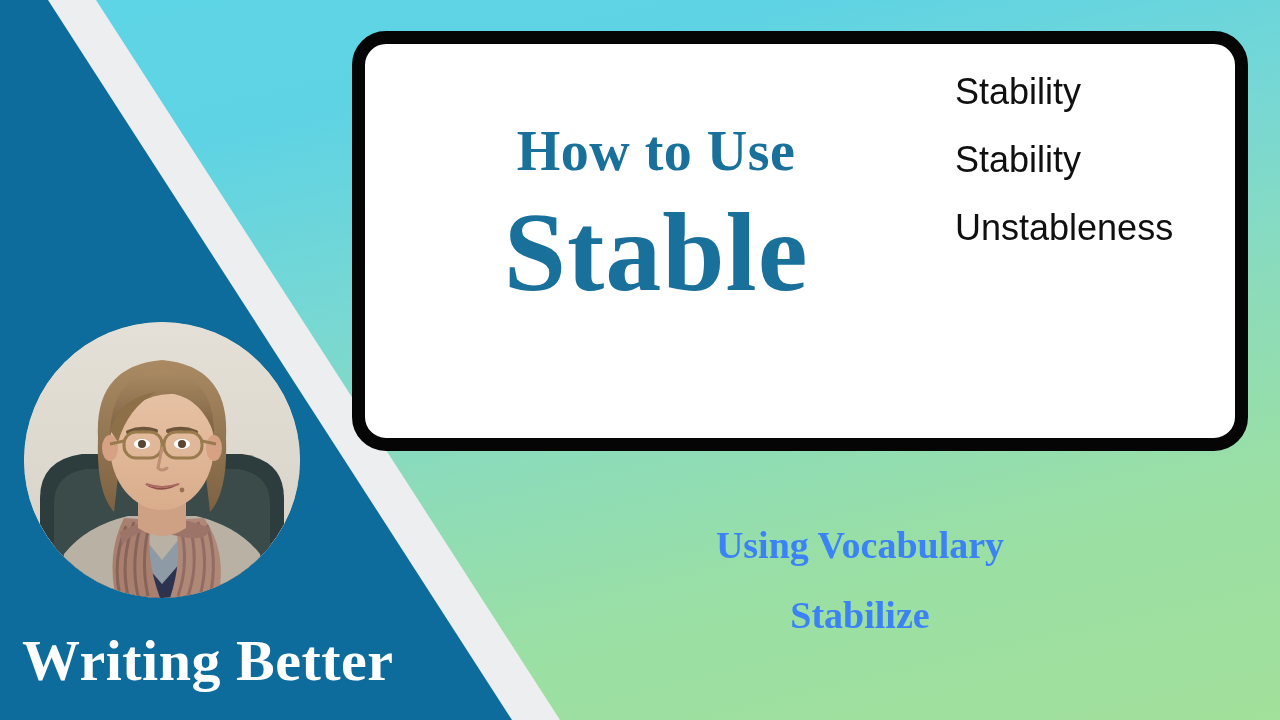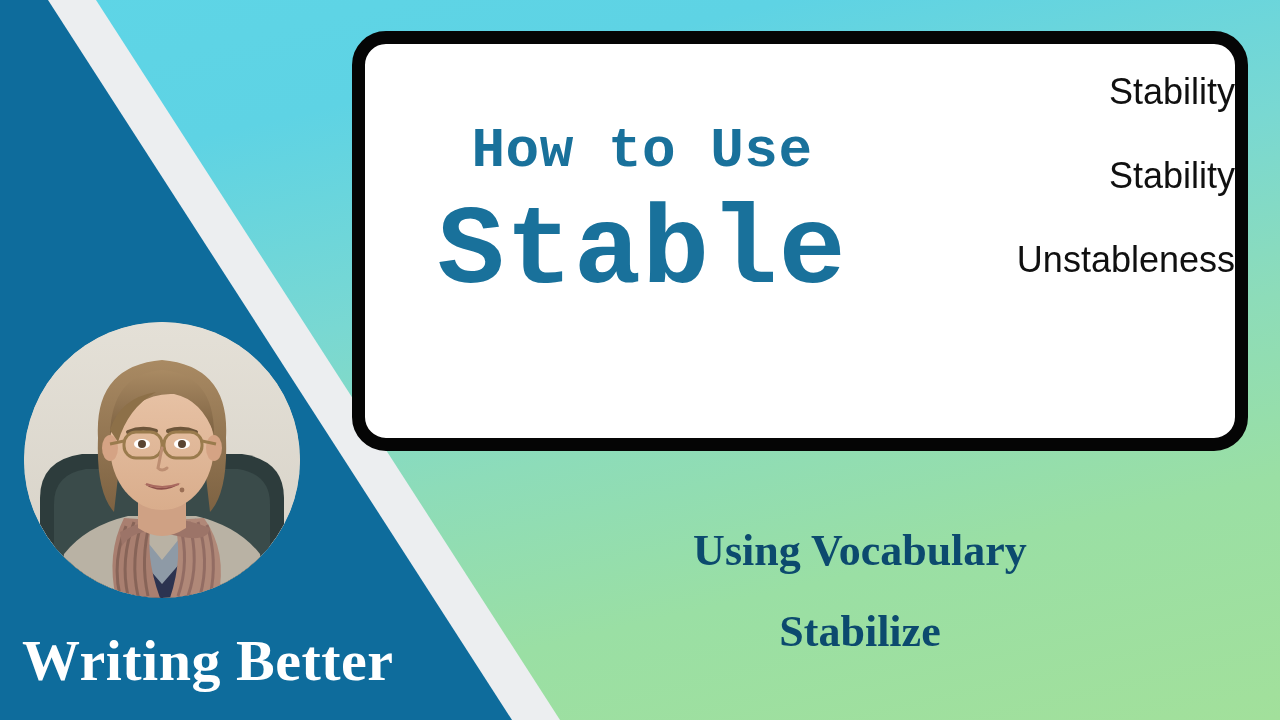--- a/index.html
+++ b/index.html
@@ -86,25 +86,25 @@
   }
 
   .card-inner {
     position: relative;
     width: 100%;
     height: 100%;
   }
 
   .title-block {
     position: absolute;
-    left: 42px;
+    left: 56px;
     top: 78px;
     width: 470px;
     text-align: center;
-    font-family: Liberation Mono, monospace;
+    font-family: Liberation Serif, serif;
     color: #19719b;
   }
   .title-line-1 {
     font-weight: bold;
     font-size: 56px;
     line-height: 1.05;
     letter-spacing: 0.5px;
   }
   .title-line-2 {
     font-weight: bold;
@@ -114,42 +114,41 @@
     letter-spacing: 1px;
   }
 
   .word-list {
     position: absolute;
     left: 590px;
     top: 30px;
     width: 280px;
     display: flex;
     flex-direction: column;
-    gap: 48px;
-    text-align: right;
+    gap: 32px;
   }
   .word-item {
     font-family: "Liberation Sans", sans-serif;
     font-size: 36px;
     color: #101010;
     line-height: 1;
     white-space: nowrap;
   }
 
   
   .subtitle {
     position: absolute;
     left: 600px;
     top: 510px;
     width: 520px;
     text-align: center;
     font-family: "Liberation Serif", serif;
     font-weight: bold;
-    font-size: 44px;
-    color: #0c4a6e;
+    font-size: 38px;
+    color: #3b82f6;
     line-height: 1.85;
   }
   .subtitle-line { display: block; white-space: nowrap; }
 </style>
 </head>
 <body>
 
 <div id="slide">
 
   <div class="bg-gradient"></div>

